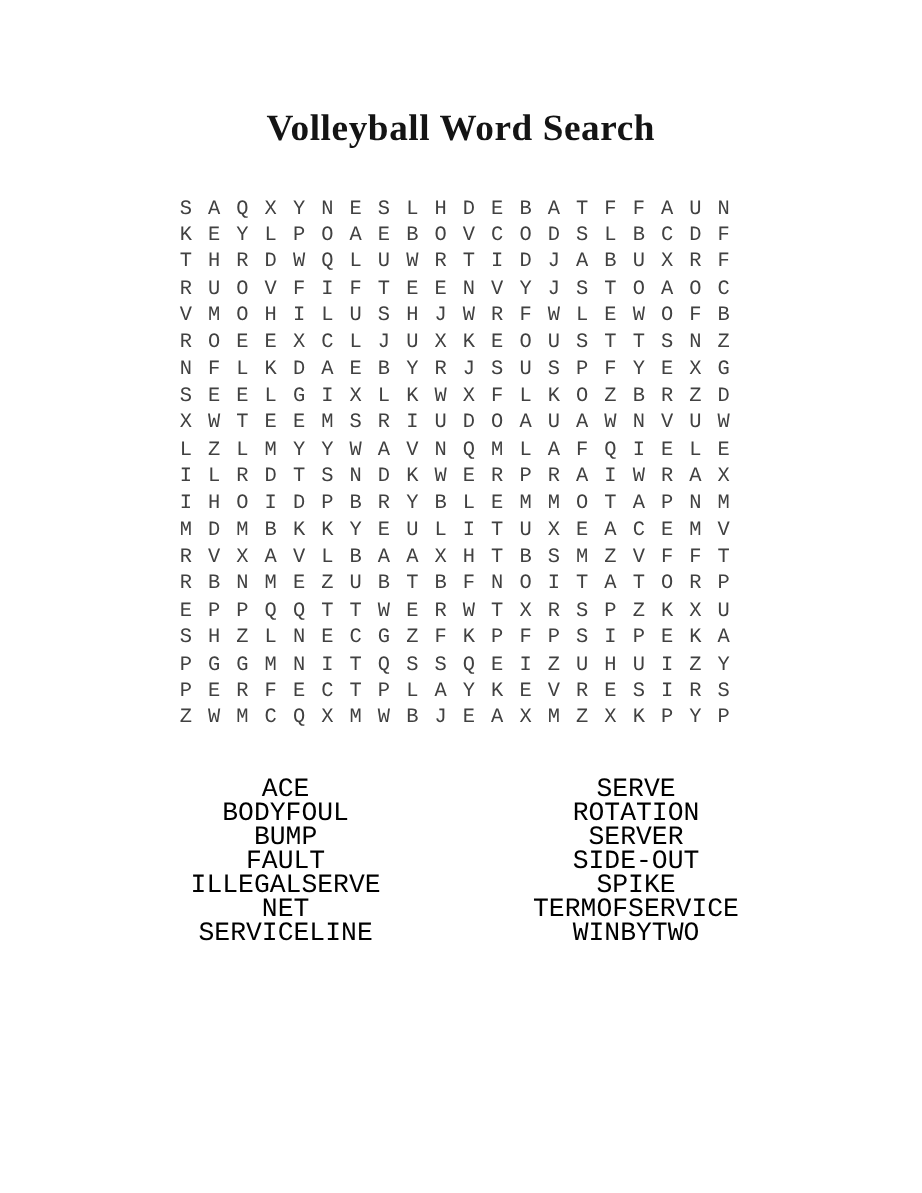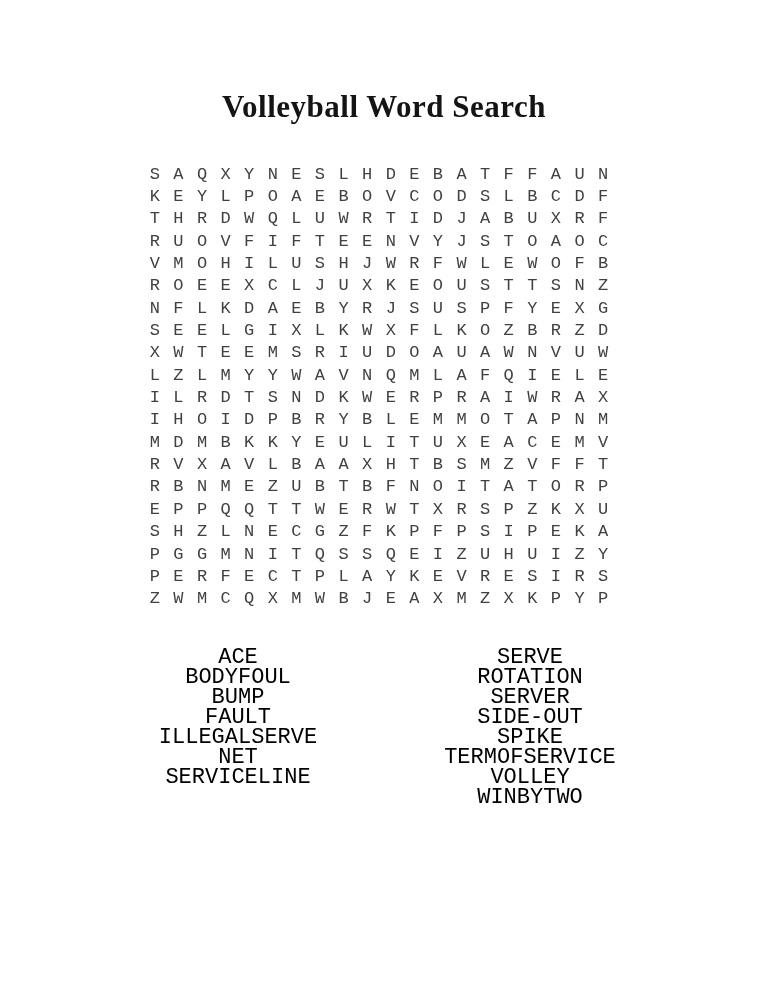--- a/index.html
+++ b/index.html
@@ -530,18 +530,17 @@
         <div class="word-item">NET</div>
         <div class="word-item">SERVICELINE</div>
       </div>
     <div class="word-col right">
         <div class="word-item">SERVE</div>
         <div class="word-item">ROTATION</div>
         <div class="word-item">SERVER</div>
         <div class="word-item">SIDE-OUT</div>
         <div class="word-item">SPIKE</div>
         <div class="word-item">TERMOFSERVICE</div>
-        <div class="word-item">VOLLEY</div>
         <div class="word-item">WINBYTWO</div>
       </div>
   </div>
 
 </div>
 
 </body></html>

